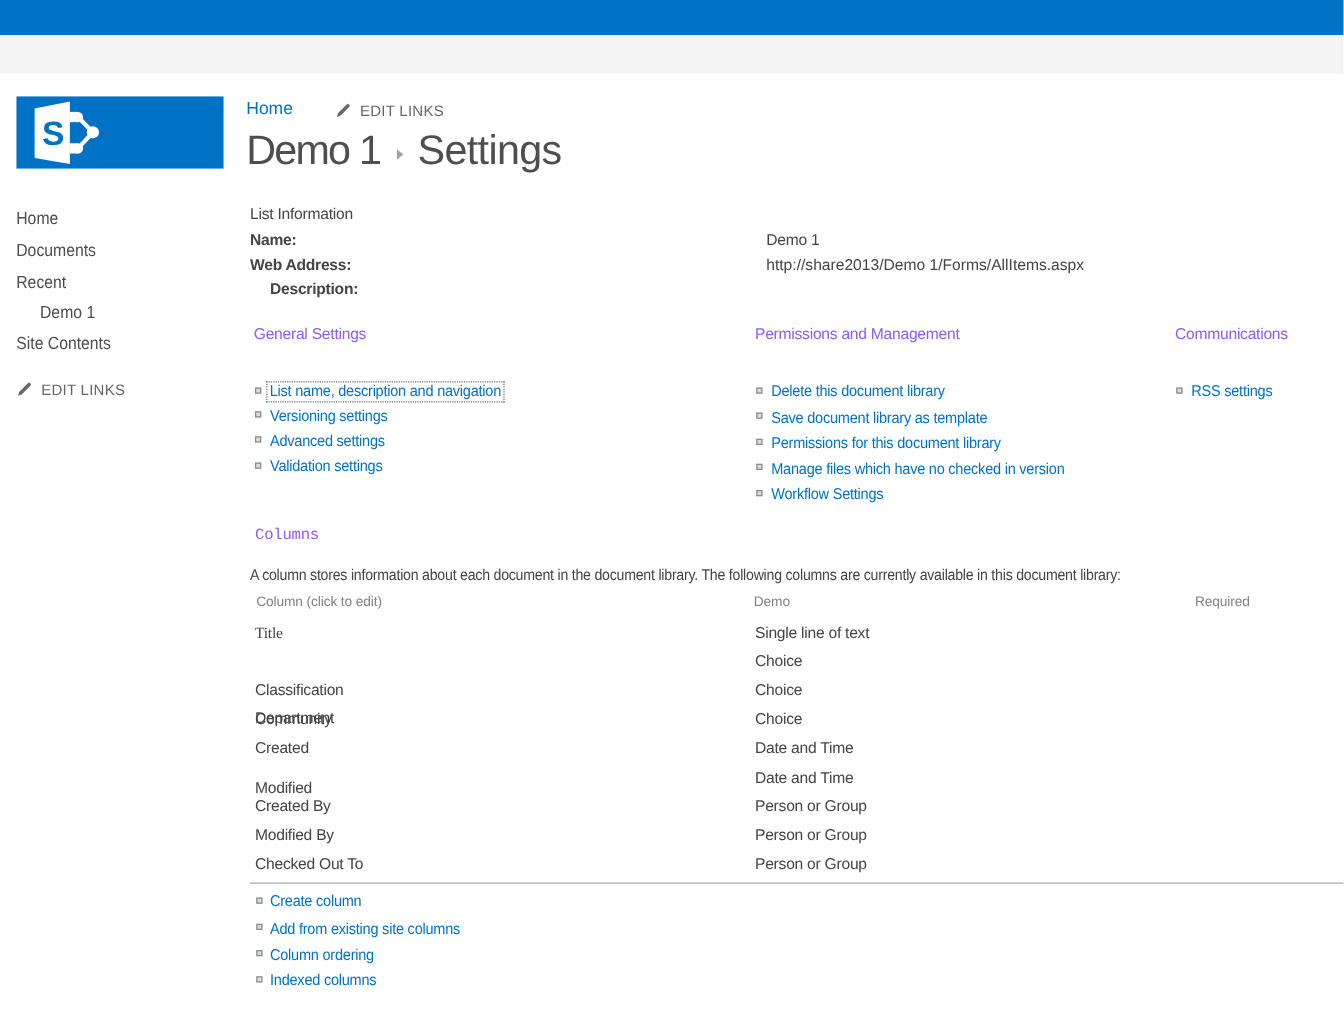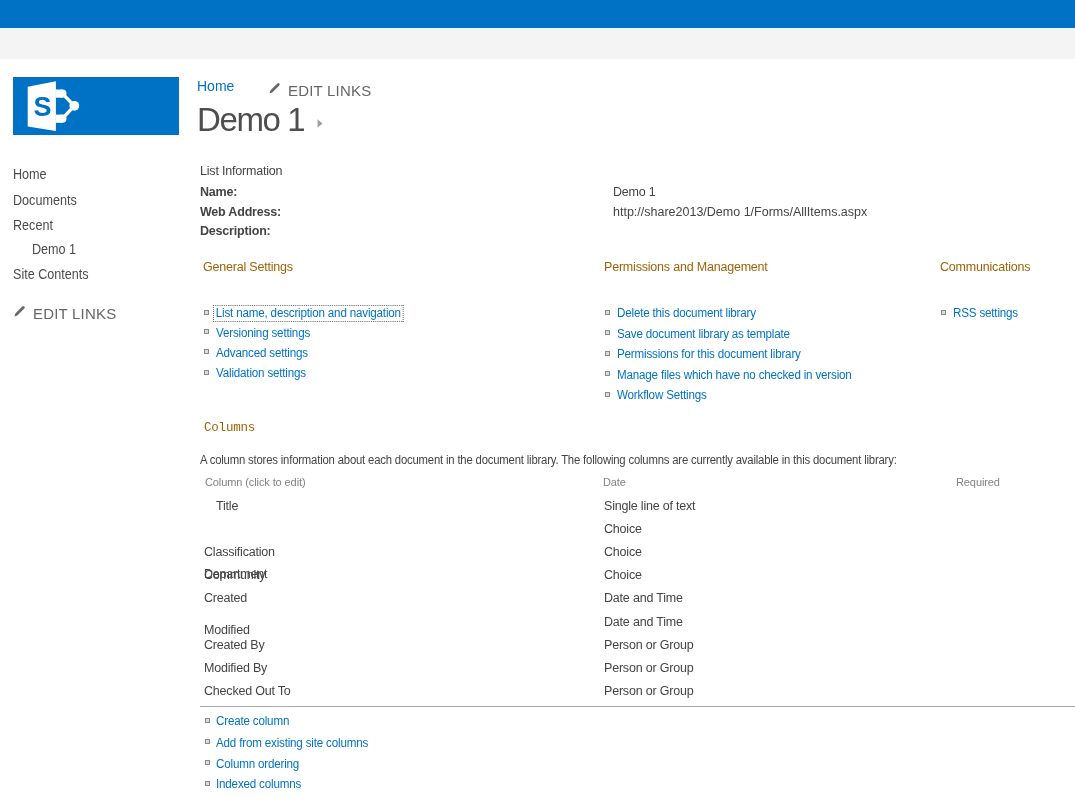--- a/index.html
+++ b/index.html
@@ -1,26 +1,26 @@
 <!DOCTYPE html>
 <html><head>
 <meta charset="utf-8">
 <style>
 html,body{margin:0;padding:0;background:#fff;}
 body{font-family:"Liberation Sans",sans-serif;}
 #page{position:relative;width:1075px;height:808px;overflow:hidden;background:#fff;}
 .abs{position:absolute;line-height:1;white-space:nowrap;}
 .t13{font-size:12.5px;color:#444;letter-spacing:-0.2px;}
 .b13{font-size:12.5px;font-weight:bold;color:#444;letter-spacing:-0.2px;}
-.hd{font-size:12.5px;color:#a16207;letter-spacing:-0.2px;}
+.hd{font-size:12.5px;color:#8b5cf6;letter-spacing:-0.2px;}
 .vh{font-size:11px;color:#828282;letter-spacing:-0.1px;}
 a.lnk{font-size:12.5px;color:#0072c6;text-decoration:none;letter-spacing:-0.2px;display:inline-block;transform:scaleX(0.93);transform-origin:0 50%;}
 a.nav{font-size:14px;color:#4c4c4c;text-decoration:none;display:inline-block;transform:scaleX(0.90);transform-origin:0 50%;}
 .bullet{position:absolute;width:3px;height:3px;border:1px solid #8a8a8a;background:#dcdcdc;}
-.el{font-size:15px;color:#666;letter-spacing:0.2px;}
+.el{font-size:12px;color:#666;letter-spacing:0.2px;}
 </style>
 </head>
 <body>
 <div id="page">
 
   <div class="abs" style="left:0;top:0;width:1075px;height:28px;background:#0072c6;"></div>
 
   <div class="abs" style="left:0;top:28px;width:1075px;height:31px;background:#f4f4f4;"></div>
 
   <svg class="abs" style="left:13px;top:77px;" width="166" height="58" viewBox="0 0 166 58">
@@ -38,37 +38,38 @@
   <a class="abs" style="left:197px;top:79px;font-size:14px;color:#0072c6;text-decoration:none;" href="#">Home</a>
   <svg class="abs" style="left:269px;top:82px;" width="12" height="12" viewBox="0 0 12 12">
     <path fill="#696969" d="M0.5 11.5 L1.3 8.6 L8.3 1.6 A1.4 1.4 0 0 1 10.3 1.6 A1.4 1.4 0 0 1 10.3 3.6 L3.3 10.6 Z"></path>
   </svg>
   <span class="abs el" style="left:288px;top:83px;">EDIT LINKS</span>
 
   <span class="abs" style="left:197px;top:103px;font-size:33px;color:#4e4e4e;letter-spacing:-1.4px;">Demo 1</span>
   <svg class="abs" style="left:317px;top:119px;" width="6" height="9" viewBox="0 0 6 9">
       <path d="M0.5 0.3 L5.6 4.5 L0.5 8.7 Z" fill="#a2a2a2"></path>
     </svg>
+  <span class="abs" style="left:334px;top:103px;font-size:33px;color:#4e4e4e;letter-spacing:-0.5px;">Settings</span>
 
   <a class="abs nav" style="left:13px;top:167px;" href="#">Home</a>
   <a class="abs nav" style="left:13px;top:193px;" href="#">Documents</a>
   <a class="abs nav" style="left:13px;top:218px;" href="#">Recent</a>
   <a class="abs nav" style="left:32px;top:242px;" href="#">Demo 1</a>
   <a class="abs nav" style="left:13px;top:267px;" href="#">Site Contents</a>
   <svg class="abs" style="left:14px;top:305px;" width="12" height="12" viewBox="0 0 12 12">
     <path fill="#696969" d="M0.5 11.5 L1.3 8.6 L8.3 1.6 A1.4 1.4 0 0 1 10.3 1.6 A1.4 1.4 0 0 1 10.3 3.6 L3.3 10.6 Z"></path>
   </svg>
   <span class="abs el" style="left:33px;top:306px;">EDIT LINKS</span>
 
   <span class="abs t13" style="left:200px;top:165px;">List Information</span>
   <span class="abs b13" style="left:200px;top:186px;">Name:</span>
   <span class="abs t13" style="left:613px;top:186px;">Demo 1</span>
   <span class="abs b13" style="left:200px;top:206px;">Web Address:</span>
   <span class="abs t13" style="left:613px;top:206px;letter-spacing:0;">http://share2013/Demo 1/Forms/AllItems.aspx</span>
-  <span class="abs b13" style="left:200px;top:225px;">Description:</span>
+  <span class="abs b13" style="left:216px;top:225px;">Description:</span>
 
   <span class="abs hd" style="left:203px;top:261px;">General Settings</span>
   <span class="abs hd" style="left:604px;top:261px;">Permissions and Management</span>
   <span class="abs hd" style="left:940px;top:261px;">Communications</span>
 
   <span class="bullet" style="left:204px;top:310px;"></span>
   <a class="abs lnk" style="left:213px;top:305px;border:1px dotted #666;padding:1px 2px;" href="#">List name, description and navigation</a>
   <span class="bullet" style="left:204px;top:329px;"></span>
   <a class="abs lnk" style="left:216px;top:327px;" href="#">Versioning settings</a>
   <span class="bullet" style="left:204px;top:349px;"></span>
@@ -87,24 +88,24 @@
   <span class="bullet" style="left:605px;top:392px;"></span>
   <a class="abs lnk" style="left:617px;top:389px;" href="#">Workflow Settings</a>
 
   <span class="bullet" style="left:941px;top:310px;"></span>
   <a class="abs lnk" style="left:953px;top:307px;" href="#">RSS settings</a>
 
   <span class="abs hd" style="left:204px;top:422px;font-family:Liberation Mono, monospace;">Columns</span>
   <span class="abs t13" style="left:200px;top:454px;display:inline-block;transform:scaleX(0.905);transform-origin:0 50%;">A column stores information about each document in the document library. The following columns are currently available in this document library:</span>
 
   <span class="abs vh" style="left:205px;top:477px;">Column (click to edit)</span>
-  <span class="abs vh" style="left:603px;top:477px;">Date</span>
+  <span class="abs vh" style="left:603px;top:477px;">Demo</span>
   <span class="abs vh" style="left:956px;top:477px;">Required</span>
 
-  <span class="abs t13" style="left:216px;top:500px;">Title</span>
+  <span class="abs t13" style="left:204px;top:500px;font-family:Liberation Serif, serif;">Title</span>
   <span class="abs t13" style="left:604px;top:500px;">Single line of text</span>
   <span class="abs t13" style="left:204px;top:544px;margin-top:24px;">Department</span>
   <span class="abs t13" style="left:604px;top:523px;">Choice</span>
   <span class="abs t13" style="left:204px;top:546px;">Classification</span>
   <span class="abs t13" style="left:604px;top:546px;">Choice</span>
   <span class="abs t13" style="left:204px;top:569px;">Community</span>
   <span class="abs t13" style="left:604px;top:569px;">Choice</span>
   <span class="abs t13" style="left:204px;top:592px;text-align:right;">Created</span>
   <span class="abs t13" style="left:604px;top:592px;">Date and Time</span>
   <span class="abs t13" style="left:204px;top:624px;text-align:right;">Modified</span>

